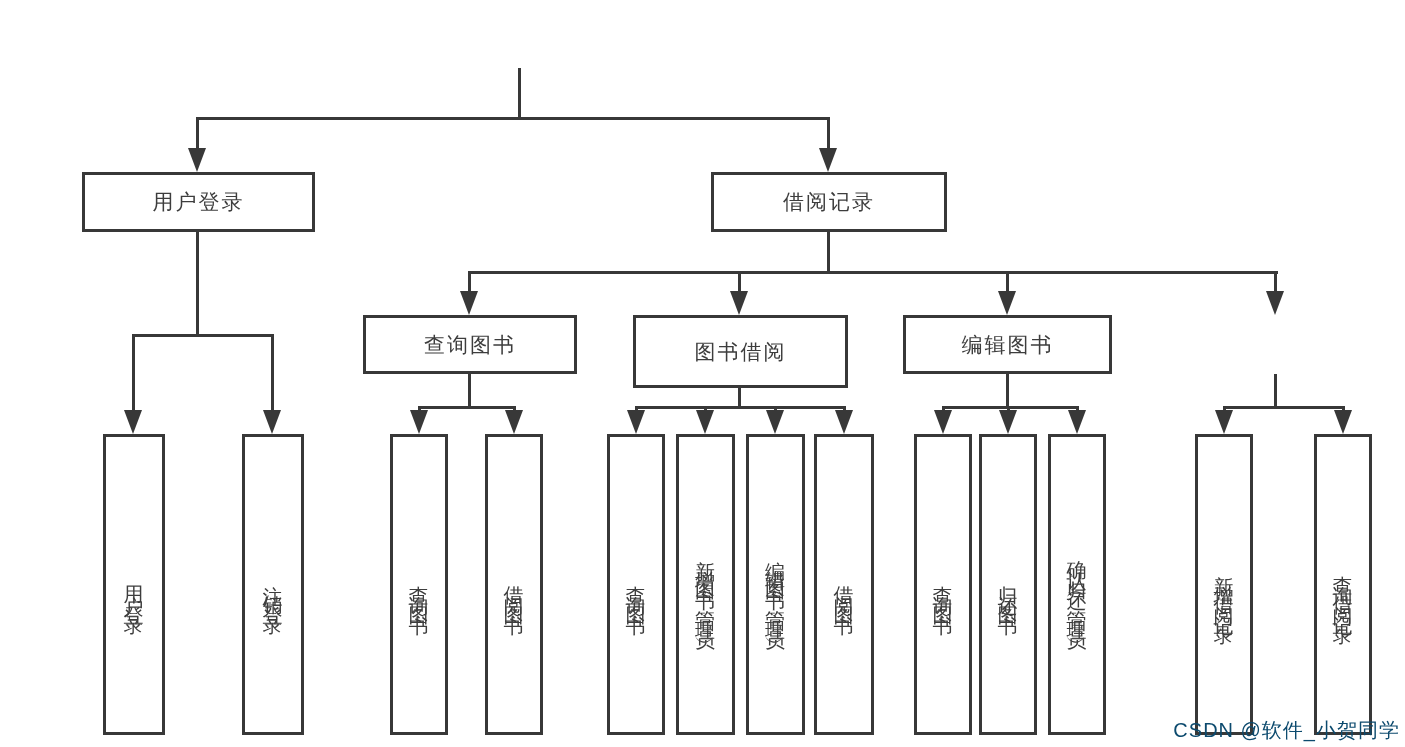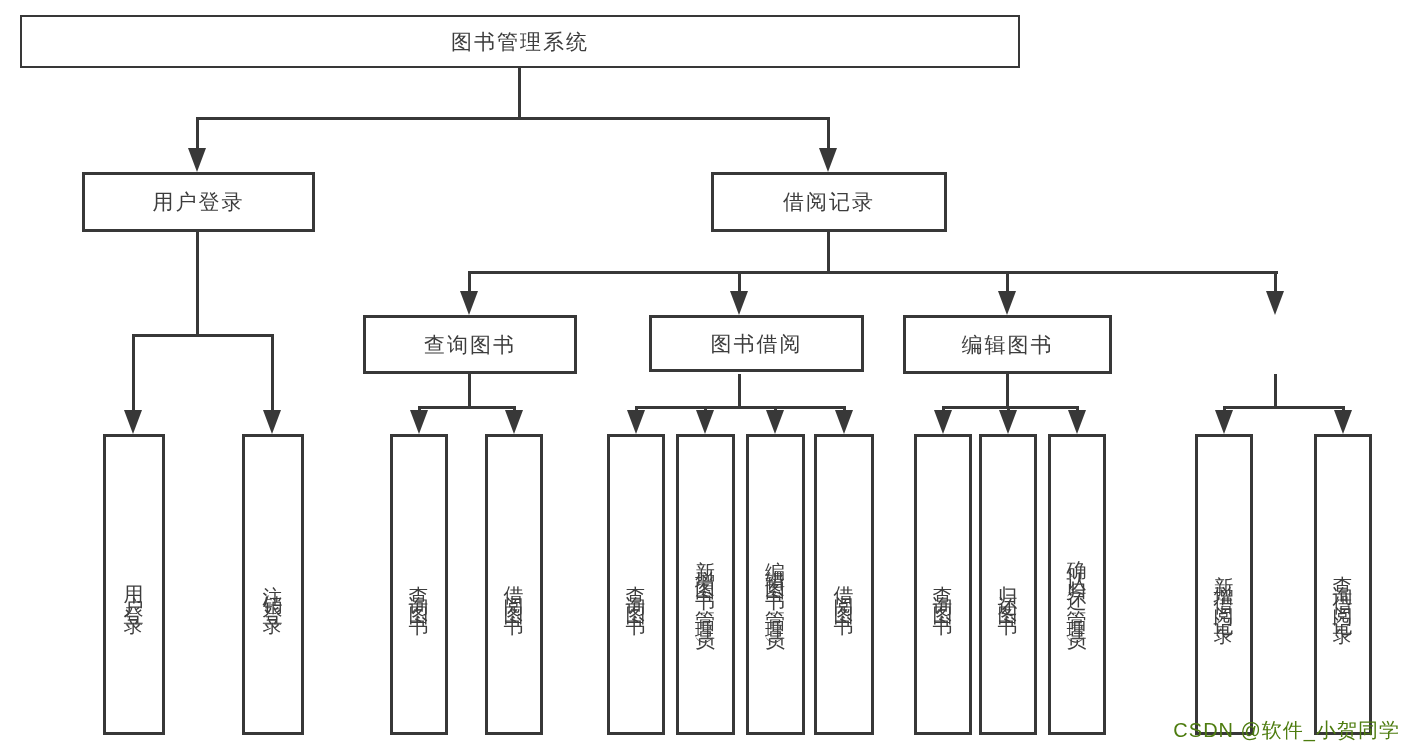--- a/index.html
+++ b/index.html
@@ -37,32 +37,31 @@
     position:absolute;z-index:1;
     width:0;height:0;
     border-left:9px solid transparent;
     border-right:9px solid transparent;
     border-top:24px solid #383838;
   }
   .watermark{
     position:absolute;
     right:5px;top:717px;
     font-size:20px;
-    color:#4d7c0f;
+    color:#0c4a6e;
     letter-spacing:1px;
     z-index:5;
     white-space:nowrap;
   }
 </style>
 </head>
 <body>
 
 <div id="canvas">
 
-  <div class="node root" style="left:20px;top:15px;width:1000px;height:53px;">图书管理系统</div>
 
   <div class="vline" style="left:518px;top:68px;height:51px;"></div>
   <div class="hline" style="left:196px;top:117px;width:634px;"></div>
   <div class="vline" style="left:196px;top:117px;height:33px;"></div>
   <div class="arrow" style="left:188px;top:148px;"></div>
   <div class="vline" style="left:827px;top:117px;height:33px;"></div>
   <div class="arrow" style="left:819px;top:148px;"></div>
 
   <div class="node" style="left:82px;top:172px;width:233px;height:60px;">用户登录</div>
   <div class="node" style="left:711px;top:172px;width:236px;height:60px;">借阅记录</div>
@@ -79,21 +78,21 @@
   <div class="vline" style="left:468px;top:271px;height:22px;"></div>
   <div class="arrow" style="left:460px;top:291px;"></div>
   <div class="vline" style="left:738px;top:271px;height:22px;"></div>
   <div class="arrow" style="left:730px;top:291px;"></div>
   <div class="vline" style="left:1006px;top:271px;height:22px;"></div>
   <div class="arrow" style="left:998px;top:291px;"></div>
   <div class="vline" style="left:1274px;top:271px;height:22px;"></div>
   <div class="arrow" style="left:1266px;top:291px;"></div>
 
   <div class="node" style="left:363px;top:315px;width:214px;height:59px;">查询图书</div>
-  <div class="node" style="left:649px;top:315px;width:215px;height:57px;">图书借阅</div>
+  <div class="node" style="left:633px;top:315px;width:215px;height:73px;">图书借阅</div>
   <div class="node" style="left:903px;top:315px;width:209px;height:59px;">编辑图书</div>
 
   <div class="vline" style="left:468px;top:374px;height:34px;"></div>
   <div class="hline" style="left:418px;top:406px;width:98px;"></div>
   <div class="vline" style="left:418px;top:406px;height:8px;"></div>
   <div class="arrow" style="left:410px;top:410px;"></div>
   <div class="vline" style="left:513px;top:406px;height:8px;"></div>
   <div class="arrow" style="left:505px;top:410px;"></div>
 
   <div class="vline" style="left:738px;top:374px;height:34px;"></div>

